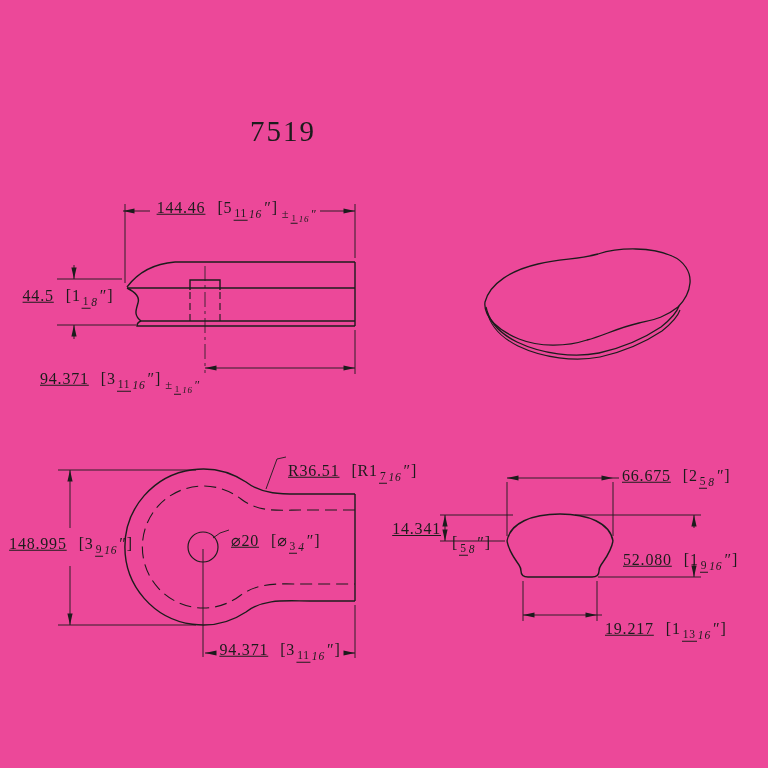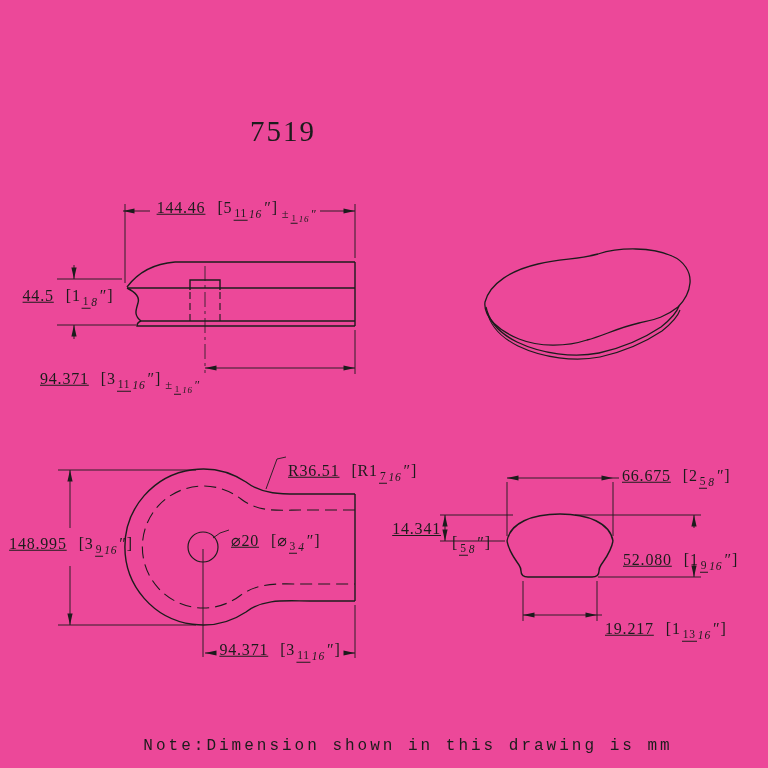--- a/index.html
+++ b/index.html
@@ -174,14 +174,13 @@
         </span>″]</span></div>
   <div class="lbl cl" style="left:623px;top:546px"><span class="mm">52.080</span><span class="inb">[1<span class="fr">
           <span class="n">9</span>
           <span class="d">16</span>
         </span>″]</span></div>
   <div class="lbl cl" style="left:605px;top:615px"><span class="mm">19.217</span><span class="inb">[1<span class="fr">
           <span class="n">13</span>
           <span class="d">16</span>
         </span>″]</span></div>
 
-  <div class="note cc" style="left:408px;top:746px;position:absolute">Note:Dimension shown in this drawing is mm</div>
 </div>
 
 </body></html>

